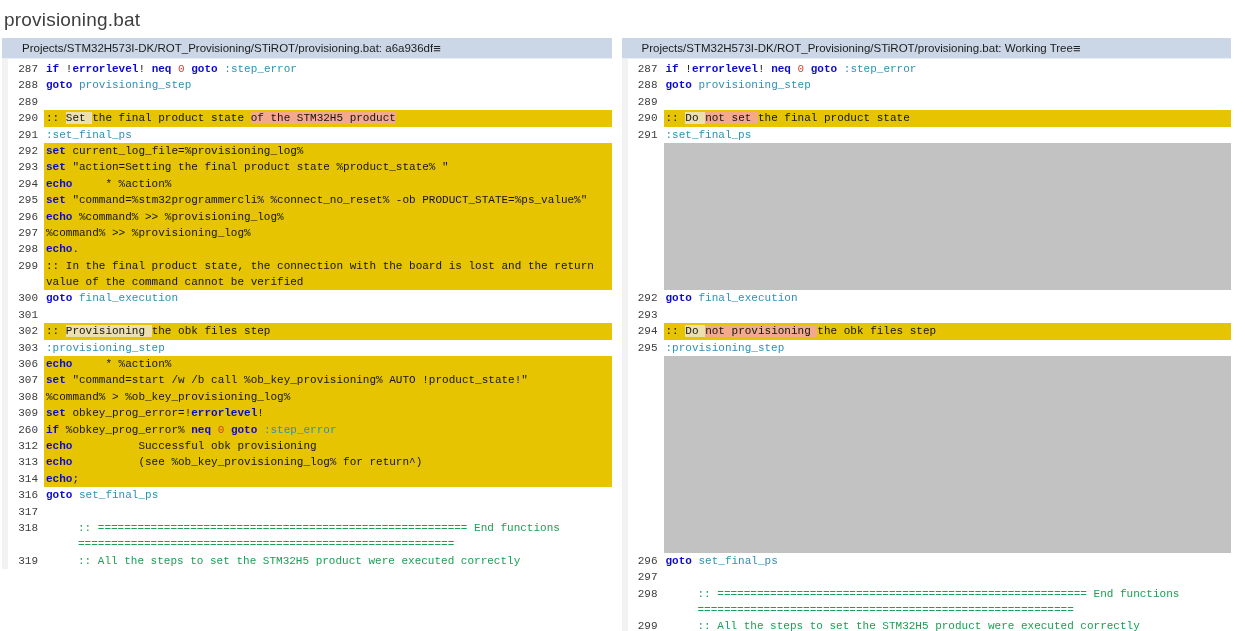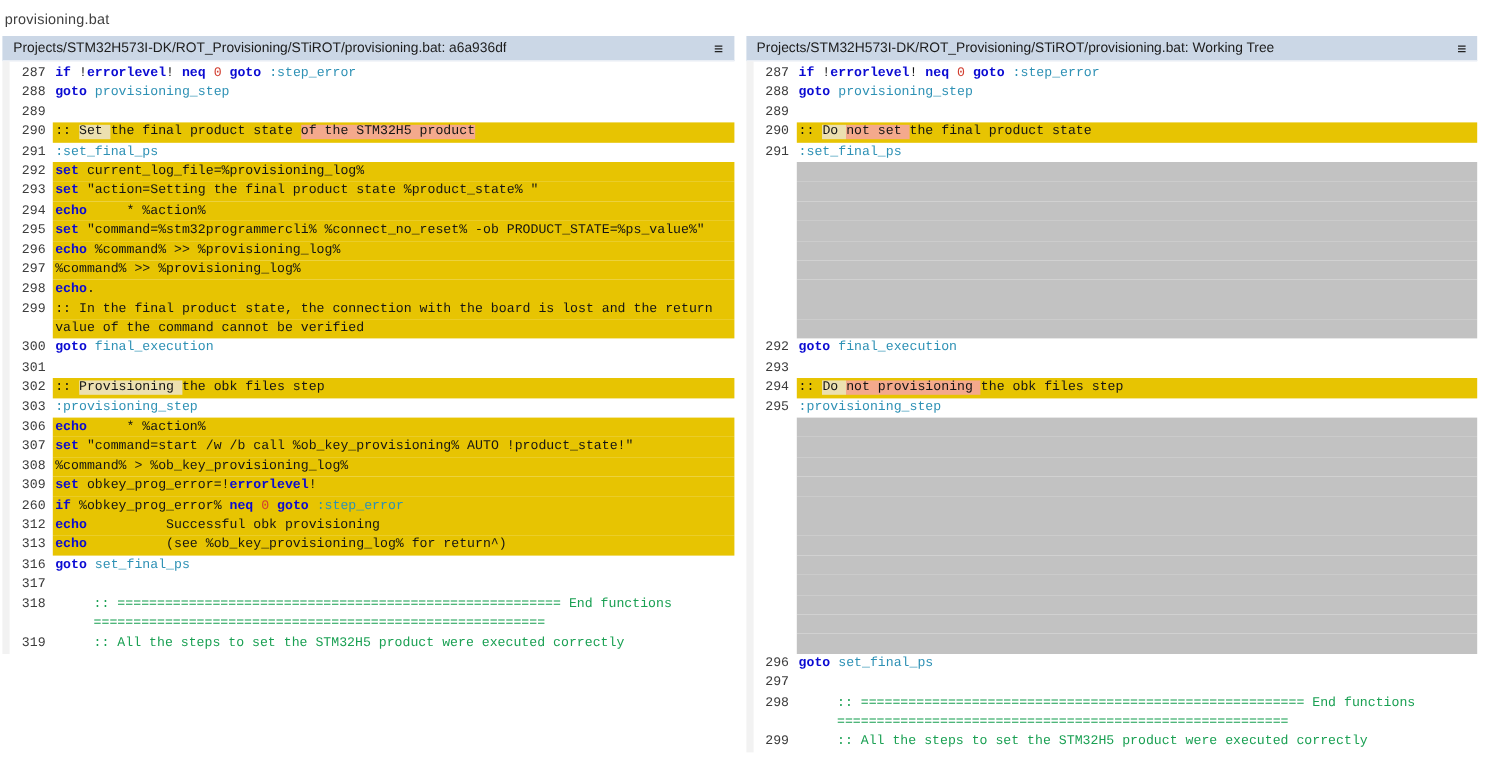--- a/index.html
+++ b/index.html
@@ -1,21 +1,21 @@
 <!DOCTYPE html>
 <html style="--gold: #e7c402; --word_beige: #ece0b0; --word_salmon: #f4a98c; --deleted_gray: #c2c2c2; --header_bg: #cbd7e6; --kw_blue: #0a0ad2; --label_teal: #2e91b5; --num_red: #d23f31; --comment_green: #1aa053; --text: #141414; --line_number: #3c3c3c;"><head>
 <meta charset="utf-8">
 <style>
   html,body{margin:0;padding:0;background:#ffffff;}
   body{width:1245px;height:631px;overflow:hidden;font-family:"Liberation Sans",sans-serif;}
-  .doc-title{font-size:12px;color:#3f3f3f;padding:9px 0 7px 4px;letter-spacing:.2px;}
+  .doc-title{font-size:19px;color:#3f3f3f;padding:9px 0 7px 4px;letter-spacing:.2px;}
   .diff-wrap{display:flex;gap:10px;padding:0 14px 0 2px;align-items:flex-start;}
   .pane{flex:1;min-width:0;}
   .pane-header{height:20px;background:var(--header_bg);display:flex;align-items:center;
-    justify-content:space-between;padding:0 9px;font-size:11.5px;color:#1c1c1c;
+    padding:0 20px;font-size:11.5px;color:#1c1c1c;
     border-bottom:1px solid #e9eef5;}
   .pane-title{white-space:nowrap;overflow:hidden;}
   .menu-icon{font-size:13px;font-weight:bold;color:#222;cursor:pointer;line-height:1;}
   .code{font-family:"Liberation Mono","DejaVu Sans Mono",monospace;font-size:11px;
     padding-top:2px;border-left:6px solid #f2f2f2;}
   .row{display:flex;height:16.4px;line-height:16.4px;white-space:pre;}
   .gut{flex:0 0 30px;text-align:right;padding-right:6px;color:var(--line_number);}
   .cnt{flex:1;padding-left:2px;color:var(--text);min-width:0;overflow:hidden;}
   .row.y .cnt{background:var(--gold);}
   .row.g .cnt{background:var(--deleted_gray);}
@@ -57,20 +57,21 @@
         <div class="row"><span class="gut">301</span><span class="cnt"></span></div>
         <div class="row y"><span class="gut">302</span><span class="cnt"><span>:: </span><span class="wb">Provisioning </span><span>the obk files step</span></span></div>
         <div class="row"><span class="gut">303</span><span class="cnt"><span class="lbl">:provisioning_step</span></span></div>
         <div class="row y"><span class="gut">306</span><span class="cnt"><span class="kw">echo</span><span>     * %action%</span></span></div>
         <div class="row y"><span class="gut">307</span><span class="cnt"><span class="kw">set</span><span> "command=start /w /b call %ob_key_provisioning% AUTO !product_state!"</span></span></div>
         <div class="row y"><span class="gut">308</span><span class="cnt"><span>%command% &gt; %ob_key_provisioning_log%</span></span></div>
         <div class="row y"><span class="gut">309</span><span class="cnt"><span class="kw">set</span><span> obkey_prog_error=!</span><span class="kw">errorlevel</span><span>!</span></span></div>
         <div class="row y"><span class="gut">260</span><span class="cnt"><span class="kw">if</span><span> %obkey_prog_error% </span><span class="kw">neq</span><span> </span><span class="num">0</span><span> </span><span class="kw">goto</span><span> </span><span class="lbl">:step_error</span></span></div>
         <div class="row y"><span class="gut">312</span><span class="cnt"><span class="kw">echo</span><span>          Successful obk provisioning</span></span></div>
         <div class="row y"><span class="gut">313</span><span class="cnt"><span class="kw">echo</span><span>          (see %ob_key_provisioning_log% for return^)</span></span></div>
+        <div class="row y"><span class="gut">314</span><span class="cnt"><span class="kw">echo</span><span>;</span></span></div>
         <div class="row"><span class="gut">316</span><span class="cnt"><span class="kw">goto</span><span> </span><span class="lbl">set_final_ps</span></span></div>
         <div class="row"><span class="gut">317</span><span class="cnt"></span></div>
         <div class="row"><span class="gut">318</span><span class="cnt"><span class="cmt">:: ======================================================== End functions</span></span></div>
         <div class="row"><span class="gut"></span><span class="cnt"><span class="cmt">=========================================================</span></span></div>
         <div class="row"><span class="gut">319</span><span class="cnt"><span class="cmt">:: All the steps to set the STM32H5 product were executed correctly</span></span></div>
       </div>
   </div>
 
   <div class="pane">
     <div class="pane-header">

